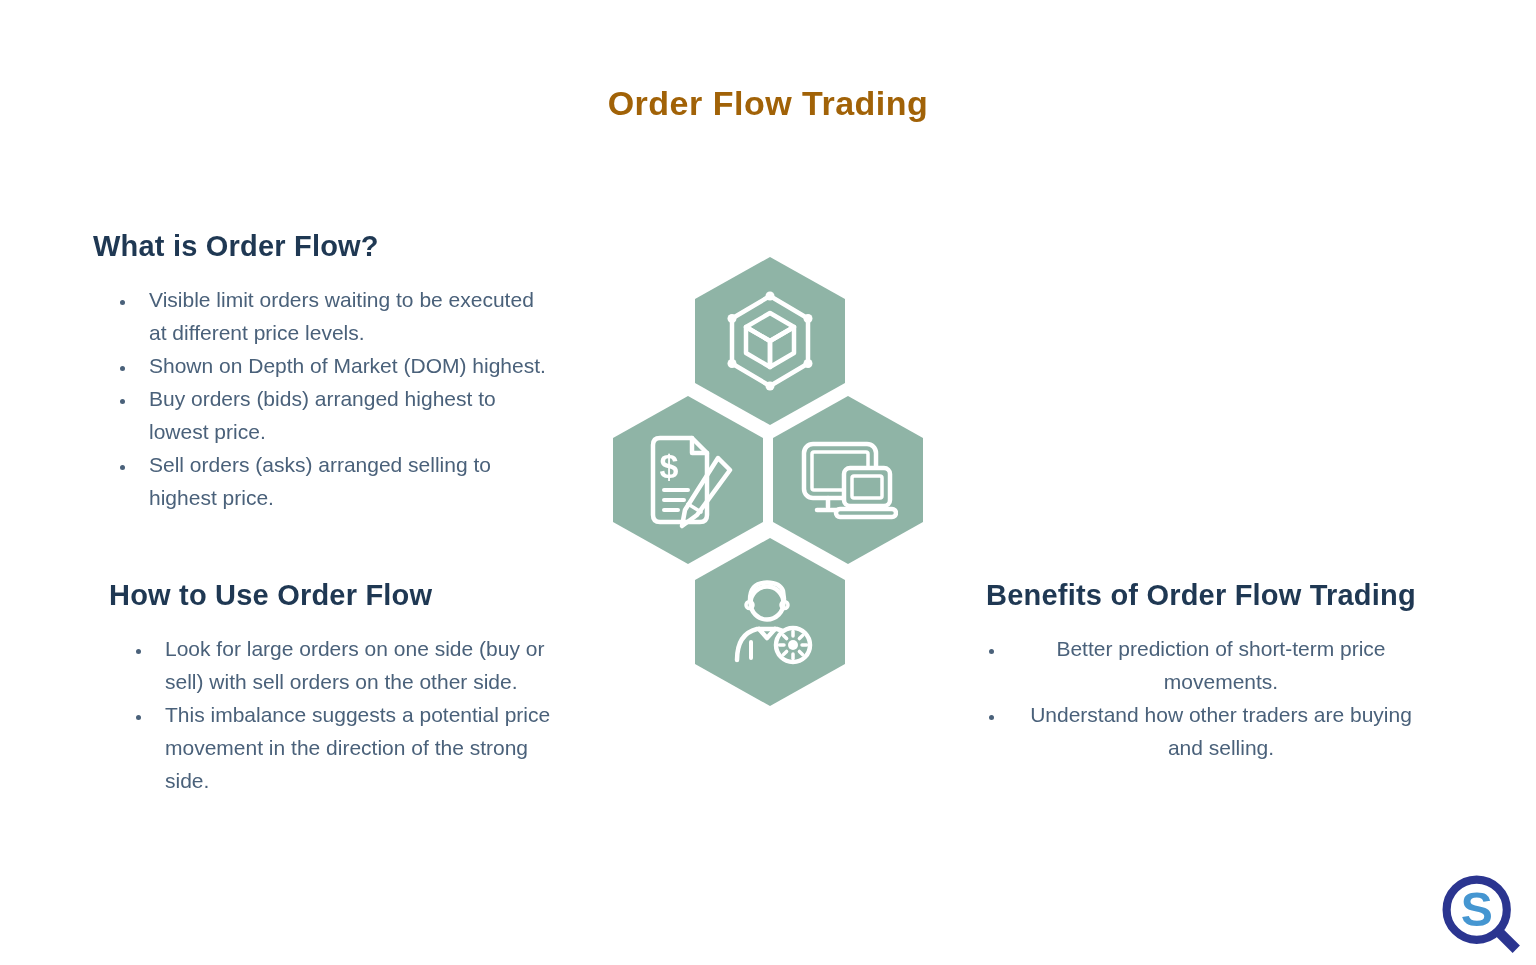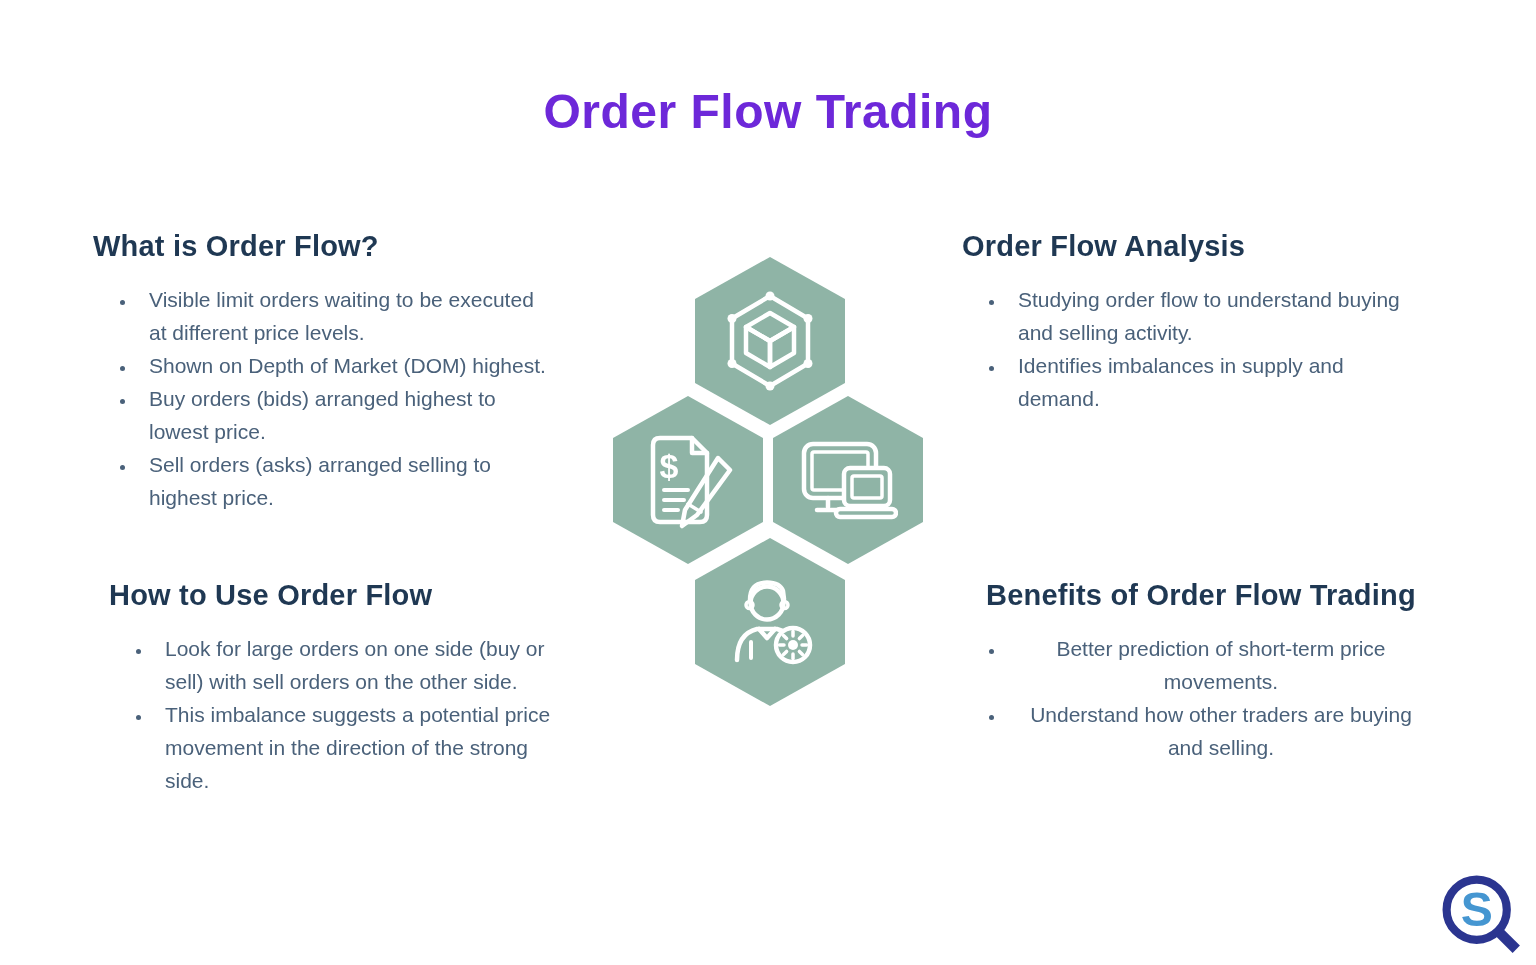--- a/index.html
+++ b/index.html
@@ -11,24 +11,24 @@
     font-family: "Liberation Sans", sans-serif;
     overflow: hidden;
   }
   .page-title {
     position: absolute;
     top: 84px;
     left: 0;
     width: 100%;
     margin: 0;
     text-align: center;
-    font-size: 48px;
+    font-size: 34px;
     font-weight: bold;
     letter-spacing: 0.5px;
-    color: #6d28d9;
+    color: #a16207;
   }
   .text-block { position: absolute; }
   .text-block h2 {
     margin: 0 0 20px 0;
     font-size: 29px;
     font-weight: bold;
     color: #1f3853;
     letter-spacing: 0.2px;
   }
   .text-block ul {
@@ -99,27 +99,20 @@
   <section class="text-block pos-tl">
     <h2>What is Order Flow?</h2>
     <ul>
       <li>Visible limit orders waiting to be executed at different price levels.</li>
       <li>Shown on Depth of Market (DOM) highest.</li>
       <li>Buy orders (bids) arranged highest to lowest price.</li>
       <li>Sell orders (asks) arranged selling to highest price.</li>
     </ul>
   </section>
 
-  <section class="text-block pos-tr">
-    <h2>Order Flow Analysis</h2>
-    <ul>
-      <li>Studying order flow to understand buying and selling activity.</li>
-      <li>Identifies imbalances in supply and demand.</li>
-    </ul>
-  </section>
 
   <section class="text-block pos-bl">
     <h2>How to Use Order Flow</h2>
     <ul>
       <li>Look for large orders on one side (buy or sell) with sell orders on the other side.</li>
       <li>This imbalance suggests a potential price movement in the direction of the strong side.</li>
     </ul>
   </section>
 
   <section class="text-block pos-br">

